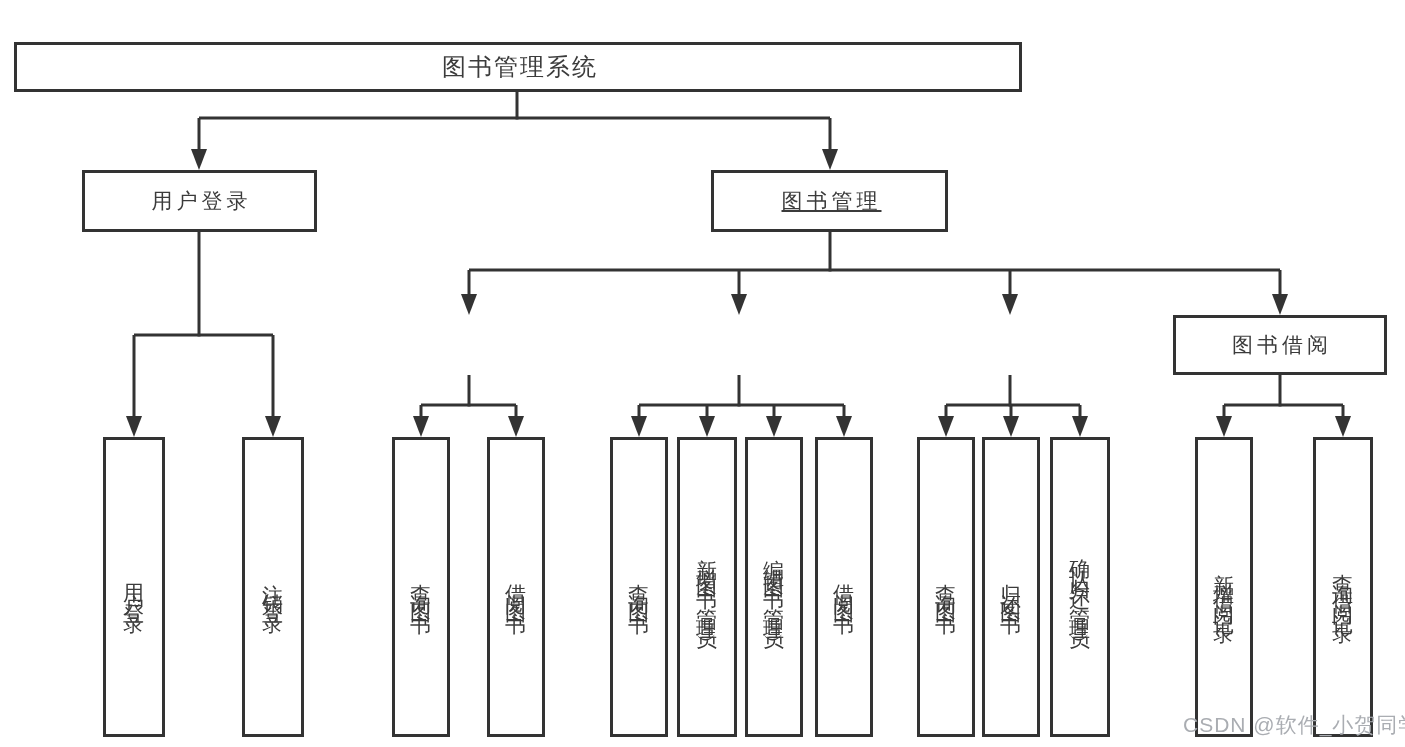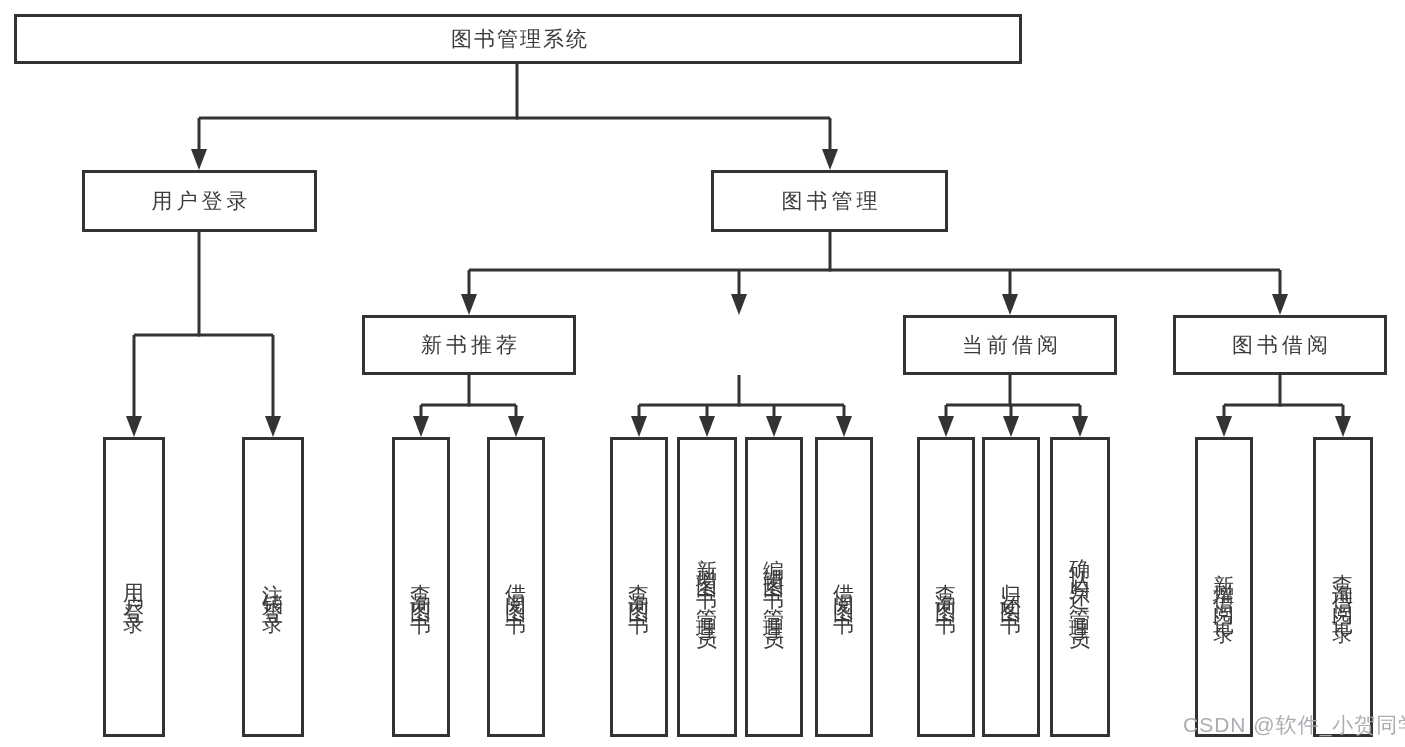--- a/index.html
+++ b/index.html
@@ -16,21 +16,21 @@
   .box{
     position:absolute;
     background:#ffffff;
     border:3px solid #333333;
     color:#3b3b3b;
     display:flex;align-items:center;justify-content:center;
     z-index:2;
     box-sizing:content-box;
   }
   .hbox{font-size:21px;letter-spacing:4px;text-indent:4px;}
-  .root{font-size:21px;letter-spacing:2px;}
+  .root{font-size:24px;letter-spacing:2px;margin-top:28px;}
   .vbox{top:437px;height:294px;}
   .vtext{
     writing-mode:vertical-rl;
     font-size:21px;
     letter-spacing:10px;
     line-height:1;
     color:#3b3b3b;
     max-height:288px;
   }
   .watermark{
@@ -120,24 +120,22 @@
       <line x1="1224" y1="405" x2="1224" y2="417"></line>
       <polygon points="1216,416 1232,416 1224,437"></polygon>
       <line x1="1343" y1="405" x2="1343" y2="417"></line>
       <polygon points="1335,416 1351,416 1343,437"></polygon>
     </g>
   </svg>
 
   <div class="box hbox root" style="left:14px;top:14px;width:1002px;height:44px;">图书管理系统</div>
 
   <div class="box hbox" style="left:82px;top:170px;width:229px;height:56px;">用户登录</div>
-  <div class="box hbox" style="left:711px;top:170px;width:231px;height:56px;">图书管理</div>
+  <div class="box hbox" style="left:711px;top:170px;width:231px;height:56px;text-decoration:underline;">图书管理</div>
 
-  <div class="box hbox" style="left:362px;top:315px;width:208px;height:54px;">新书推荐</div>
-  <div class="box hbox" style="left:903px;top:315px;width:208px;height:54px;">当前借阅</div>
   <div class="box hbox" style="left:1173px;top:315px;width:208px;height:54px;">图书借阅</div>
 
   <div class="box vbox" style="left:103px;width:56px;">
     <span class="vtext">用户登录</span>
   </div>
   <div class="box vbox" style="left:242px;width:56px;">
     <span class="vtext">注销登录</span>
   </div>
   <div class="box vbox" style="left:392px;width:52px;">
     <span class="vtext">查询图书</span>

